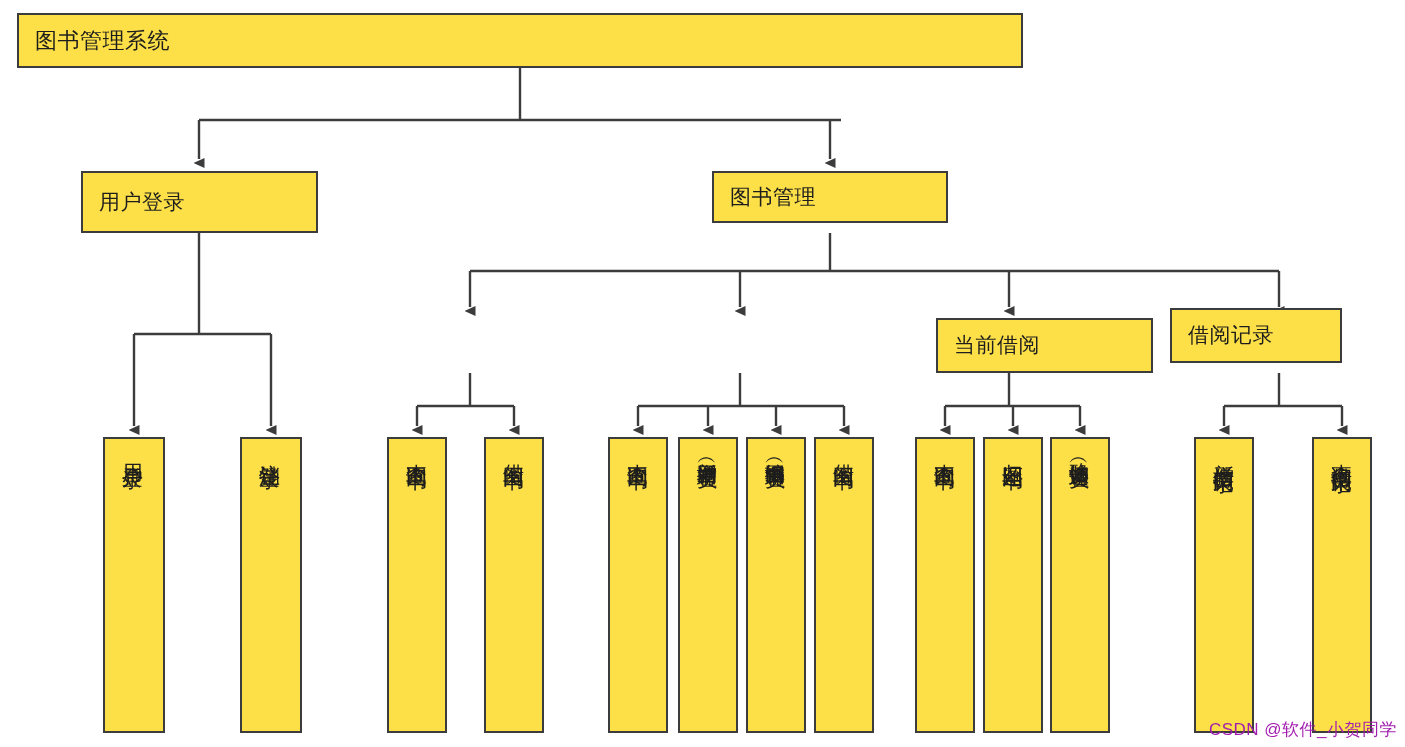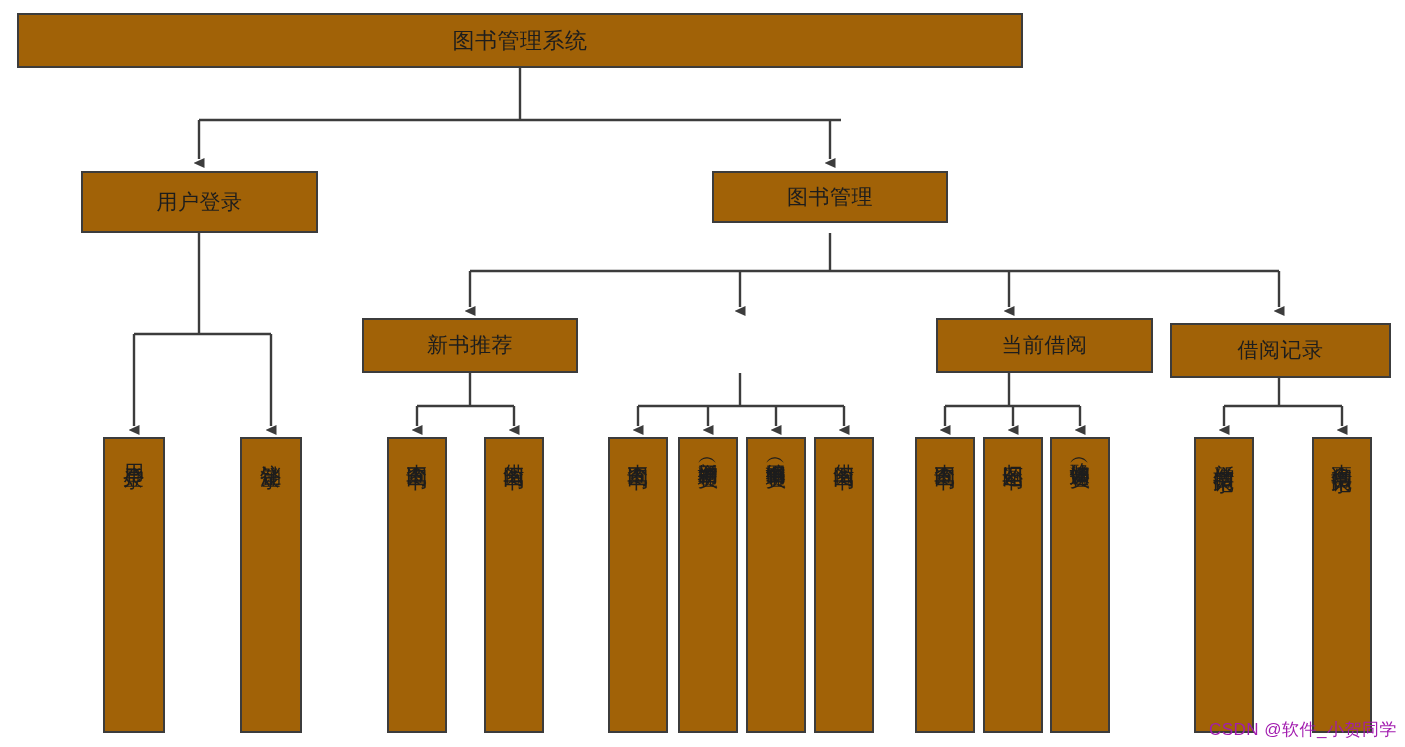--- a/index.html
+++ b/index.html
@@ -22,25 +22,25 @@
     left: 0;
     top: 0;
     width: 1405px;
     height: 747px;
     pointer-events: none;
   }
   .node {
     position: absolute;
     box-sizing: border-box;
     border: 2px solid #3c3c3c;
-    background: #a16207;
+    background: #fde047;
     display: flex;
     align-items: center;
-    justify-content: center;
     color: #1d1d1d;
+    padding-left: 16px;
   }
   .node .lbl {
     text-align: center;
     line-height: 1.18;
     letter-spacing: 0.5px;
   }
   .node.horiz .lbl {
     font-size: 21px;
   }
   .node.root .lbl {
@@ -134,30 +134,27 @@
   </div>
 
   <div class="node horiz" style="left:81px; top:171px; width:237px; height:62px;">
     <span class="lbl">用户登录</span>
   </div>
 
   <div class="node horiz" style="left:712px; top:171px; width:236px; height:52px;">
     <span class="lbl">图书管理</span>
   </div>
 
-  <div class="node horiz" style="left:362px; top:318px; width:216px; height:55px;">
-    <span class="lbl">新书推荐</span>
-  </div>
 
 
   <div class="node horiz" style="left:901px; top:318px; width:217px; height:55px;margin-left:35px;">
     <span class="lbl">当前借阅</span>
   </div>
 
-  <div class="node horiz" style="left:1170px; top:323px; width:221px; height:55px;">
+  <div class="node horiz" style="left:1170px; top:308px; width:172px; height:55px;">
     <span class="lbl">借阅记录</span>
   </div>
 
   <div class="node vert" style="left:103px; top:437px; width:62px; height:296px;">
     <span class="lbl">用户登录</span>
   </div>
 
   <div class="node vert" style="left:240px; top:437px; width:62px; height:296px;">
     <span class="lbl">注销登录</span>
   </div>

